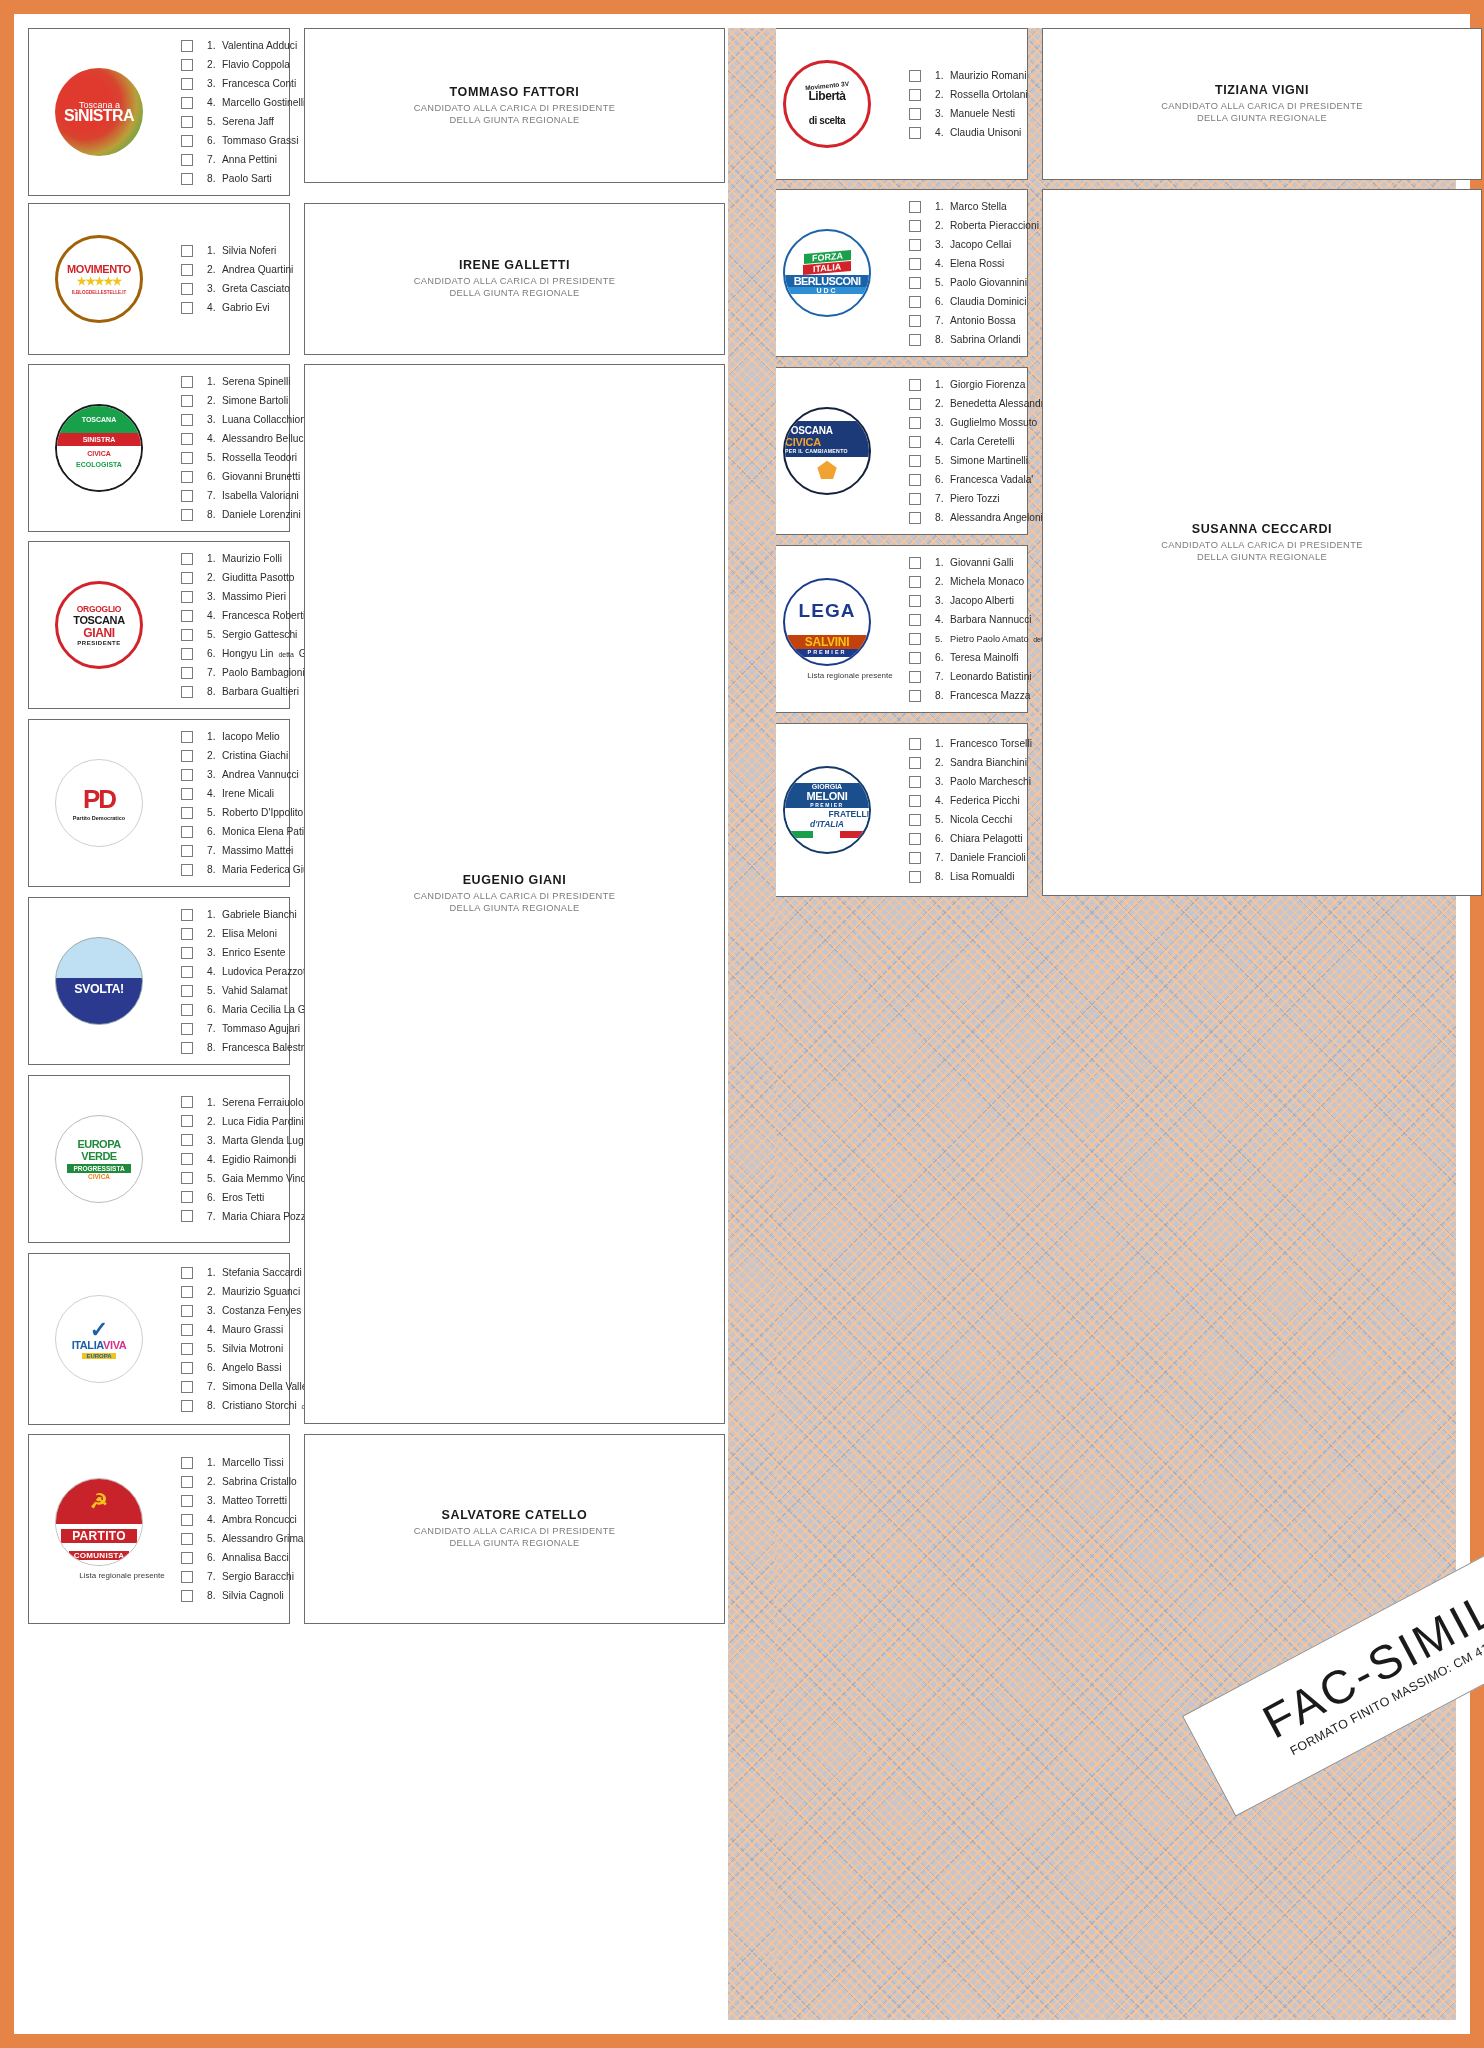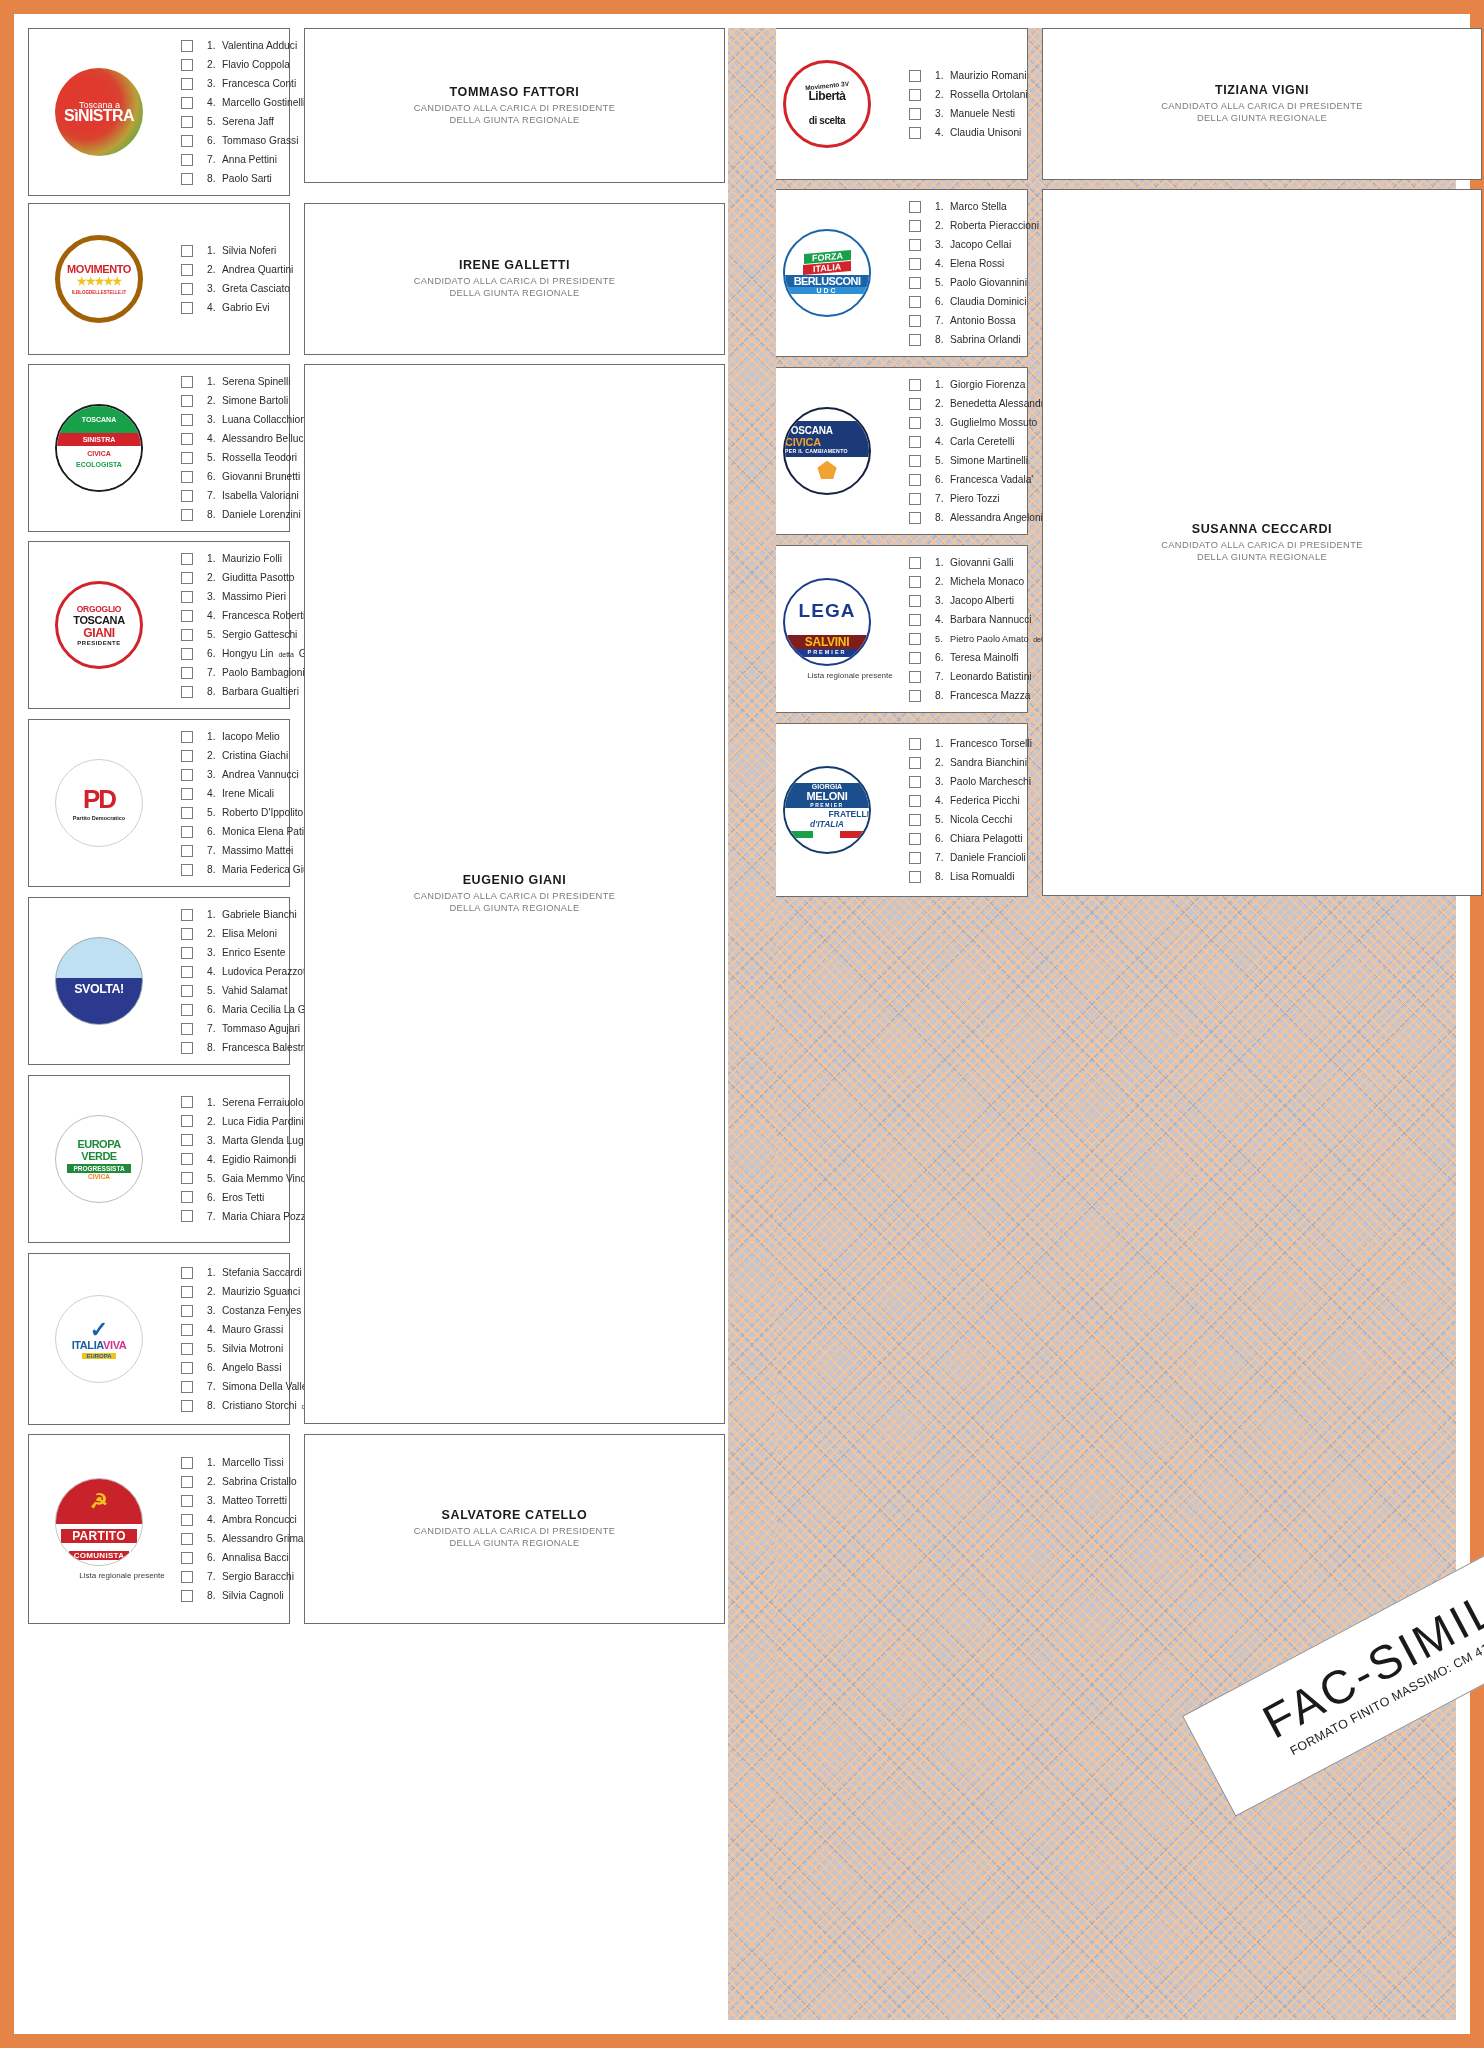--- a/index.html
+++ b/index.html
@@ -101,21 +101,21 @@
     margin-right:14px;flex:0 0 auto;
   }
   .cnum{width:15px;display:inline-block;flex:0 0 auto;}
   .alias{font-size:7px;color:#2b2b2b;margin:0 2px;}
 
   
   .lg-tsx{background:radial-gradient(circle at 34% 40%, #e03a2f 0 34%, #d8432f 46%, #b9a03a 66%, #3aa94a 88%);}
   .lg-tsx .t1{font-size:9px;font-weight:normal;line-height:1;margin-bottom:-2px;align-self:flex-start;margin-left:24px;}
   .lg-tsx .t2{font-size:16px;letter-spacing:-.6px;line-height:1;}
 
-  .lg-m5s{background:#fff;border:5px solid #a16207;color:#d2232a;}
+  .lg-m5s{background:#fff;border:3px solid #a16207;color:#d2232a;}
   .lg-m5s .t1{font-size:11px;letter-spacing:-.4px;}
   .lg-m5s .stars{color:#f2c31a;font-size:11px;letter-spacing:-1px;line-height:1;margin-top:1px;}
   .lg-m5s .t2{font-size:5px;color:#d2232a;margin-top:2px;transform:scale(.9);}
 
   .lg-sce{background:#fff;border:2px solid #1c1c1c;overflow:hidden;}
   .lg-sce .band-top{background:#19a04b;height:32%;width:100%;display:flex;align-items:center;justify-content:center;font-size:7px;color:#fff;}
   .lg-sce .band-red{background:#d2232a;height:16%;width:100%;display:flex;align-items:center;justify-content:center;font-size:7px;color:#fff;font-weight:bold;}
   .lg-sce .band-wh{background:#fff;height:18%;width:100%;display:flex;align-items:center;justify-content:center;font-size:7px;color:#d2232a;font-weight:bold;}
   .lg-sce .band-gr{background:#fff;height:34%;width:100%;display:flex;align-items:flex-start;justify-content:center;font-size:7px;color:#19a04b;font-weight:bold;}
 
@@ -163,21 +163,21 @@
 
   .lg-tc{background:#fff;border:2px solid #15223f;overflow:hidden;}
   .lg-tc .bar{background:#1c3a77;width:100%;padding:4px 0 3px;}
   .lg-tc .bar .a{font-size:10px;color:#fff;letter-spacing:-.2px;display:block;}
   .lg-tc .bar .b{font-size:11px;color:#f0a330;letter-spacing:-.2px;display:block;}
   .lg-tc .bar .c{font-size:5.2px;color:#fff;letter-spacing:.3px;display:block;}
   .lg-tc .map{font-size:22px;color:#f0a330;line-height:1;margin-top:3px;}
 
   .lg-lega{background:#fff;border:2px solid #1b3a8c;overflow:hidden;}
   .lg-lega .top{height:58%;width:100%;display:flex;align-items:center;justify-content:center;color:#1b3a8c;font-size:19px;letter-spacing:1px;}
-  .lg-lega .mid{background:#7f1d1d;width:100%;color:#f2c31a;font-size:12px;text-align:center;letter-spacing:-.3px;}
+  .lg-lega .mid{background:#c2410c;width:100%;color:#f2c31a;font-size:12px;text-align:center;letter-spacing:-.3px;}
   .lg-lega .bot{background:#1b3a8c;width:100%;color:#fff;font-size:5.5px;text-align:center;letter-spacing:2px;padding-bottom:2px;}
 
   .lg-fdi{background:#fff;border:2px solid #123a6b;overflow:hidden;}
   .lg-fdi .b1{background:#1b4e8c;width:100%;color:#fff;font-size:7px;text-align:center;}
   .lg-fdi .b2{background:#1b4e8c;width:100%;color:#fff;font-size:11px;text-align:center;letter-spacing:-.3px;}
   .lg-fdi .b3{background:#1b4e8c;width:100%;color:#fff;font-size:5px;text-align:center;letter-spacing:1.5px;}
   .lg-fdi .b4{background:#fff;width:100%;color:#1b4e8c;font-size:8.5px;text-align:right;font-weight:bold;margin-top:1px;}
   .lg-fdi .b5{background:#fff;width:100%;color:#1b4e8c;font-size:8.5px;text-align:center;font-weight:bold;font-style:italic;}
   .lg-fdi .flame{height:7px;width:100%;background:linear-gradient(90deg,#19a04b 0 33%,#fff 33% 66%,#d2232a 66% 100%);margin-top:2px;}
 

